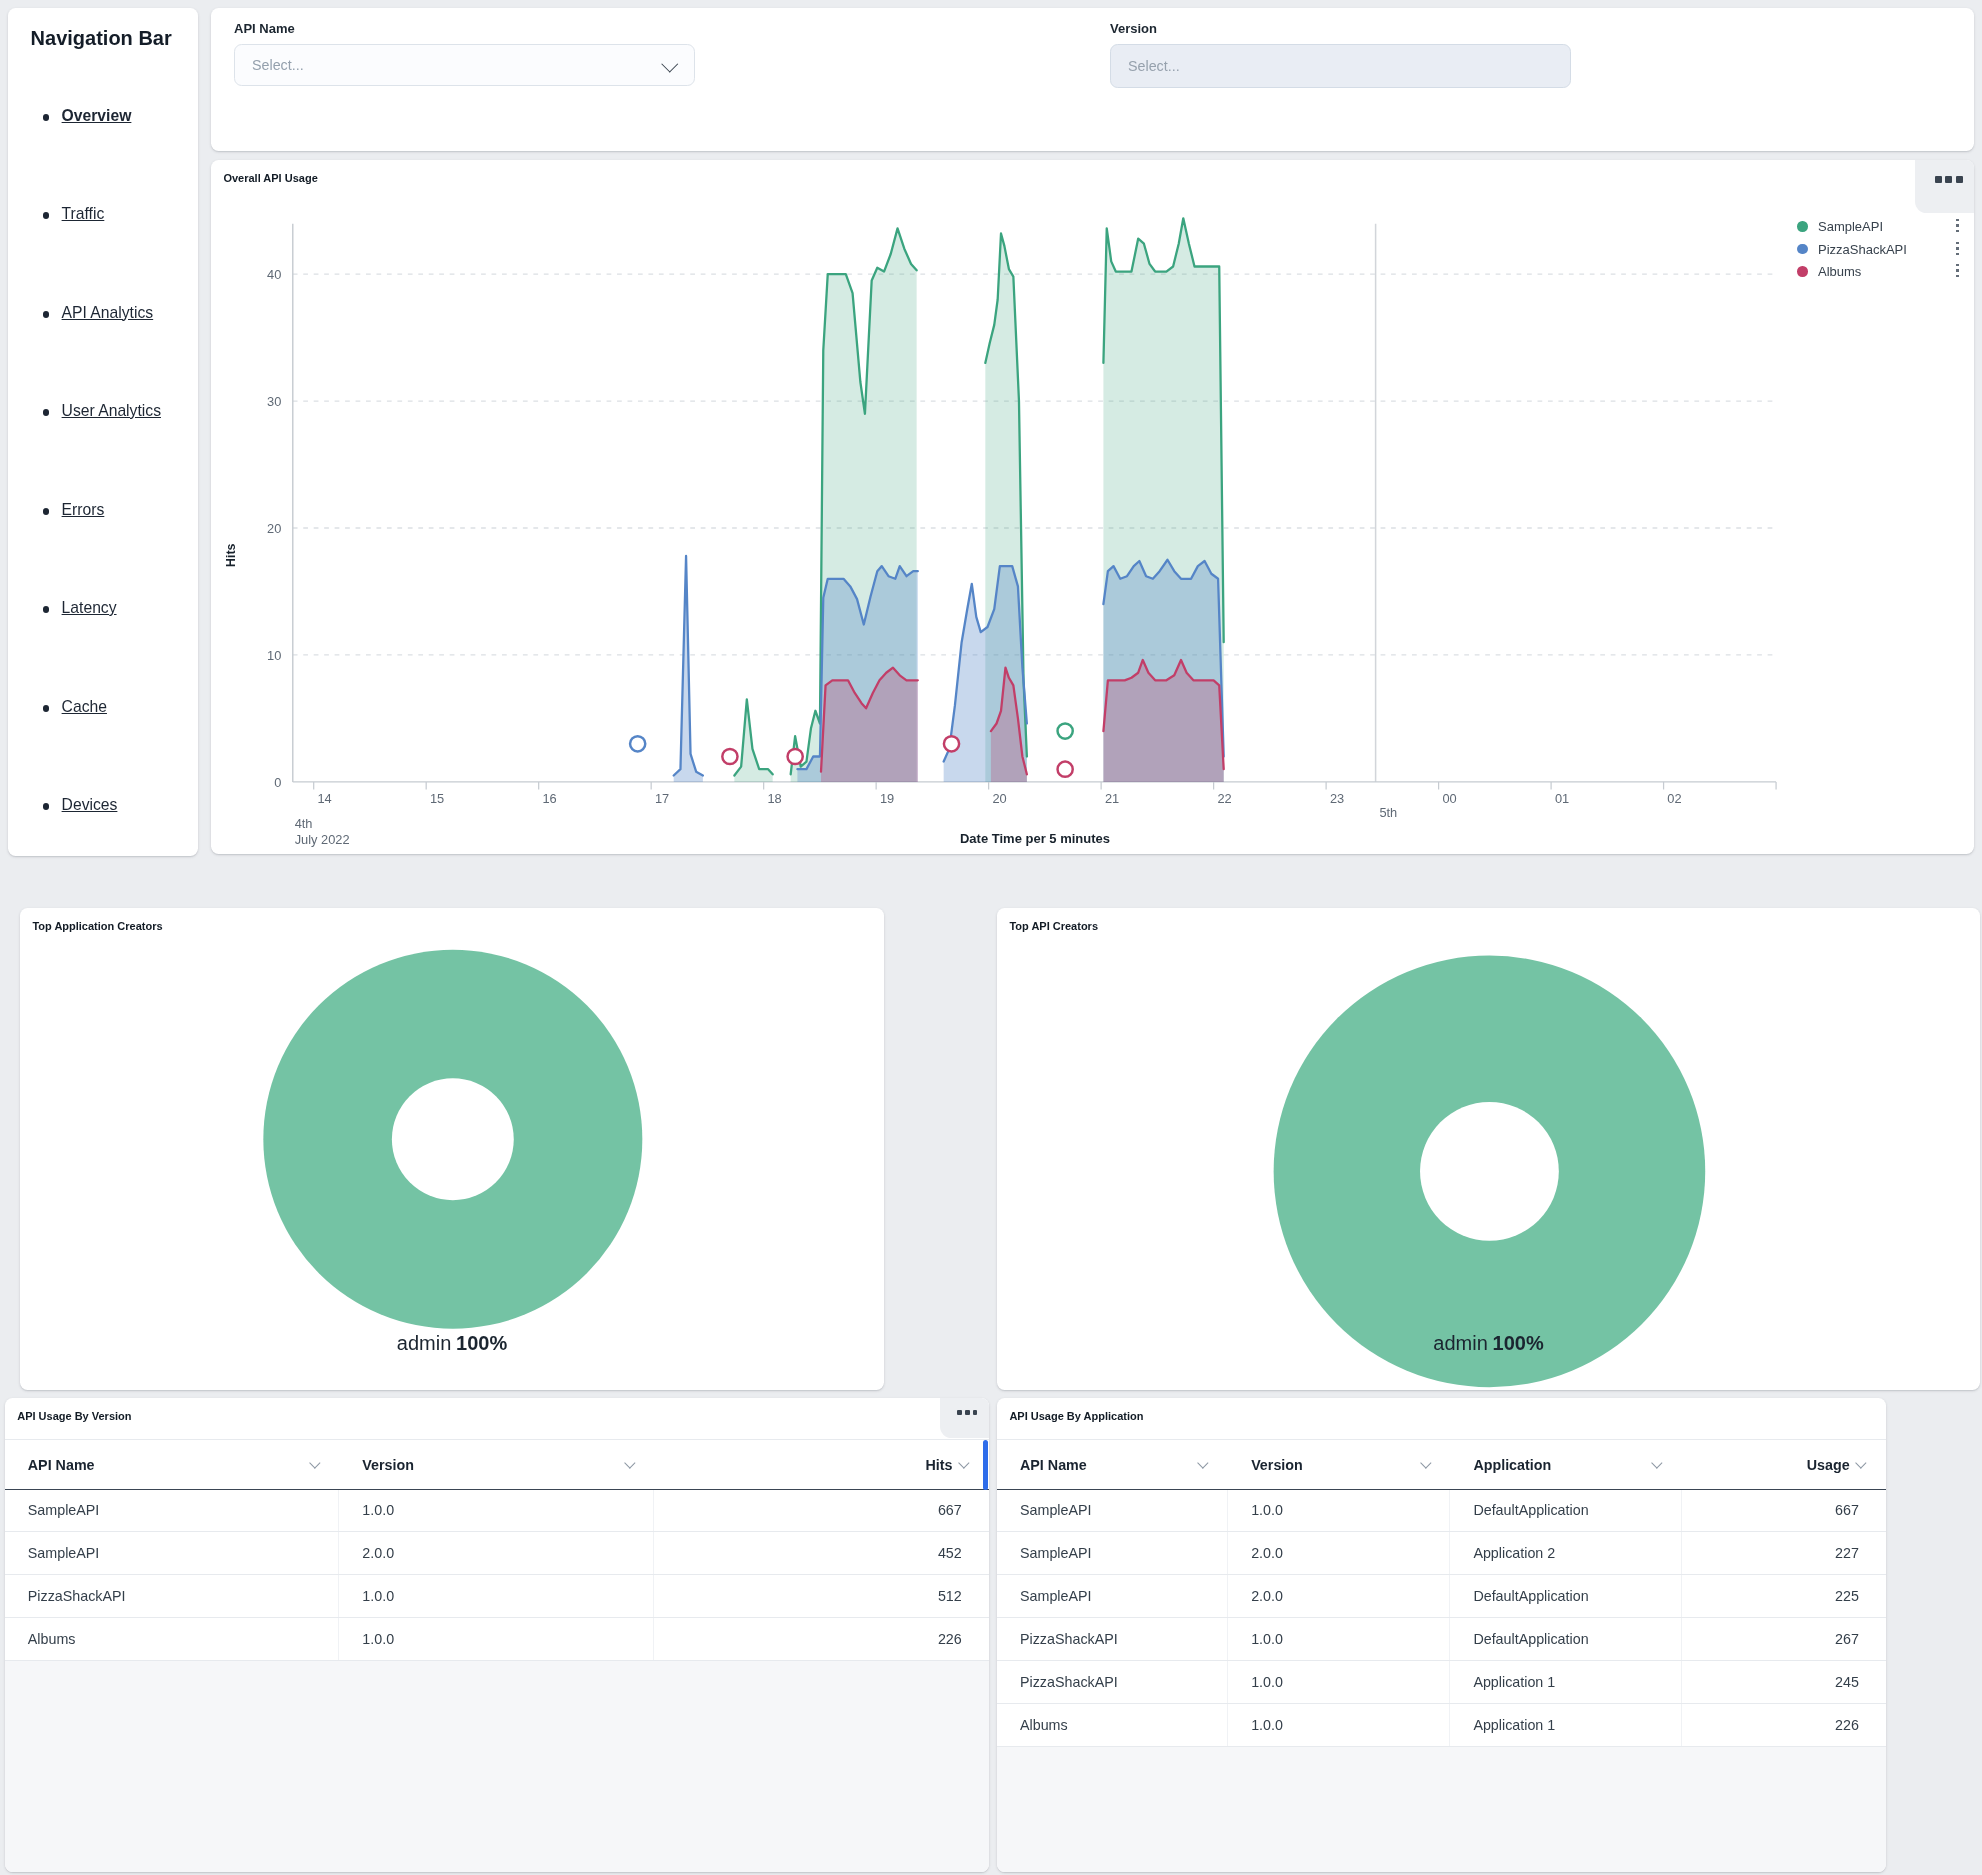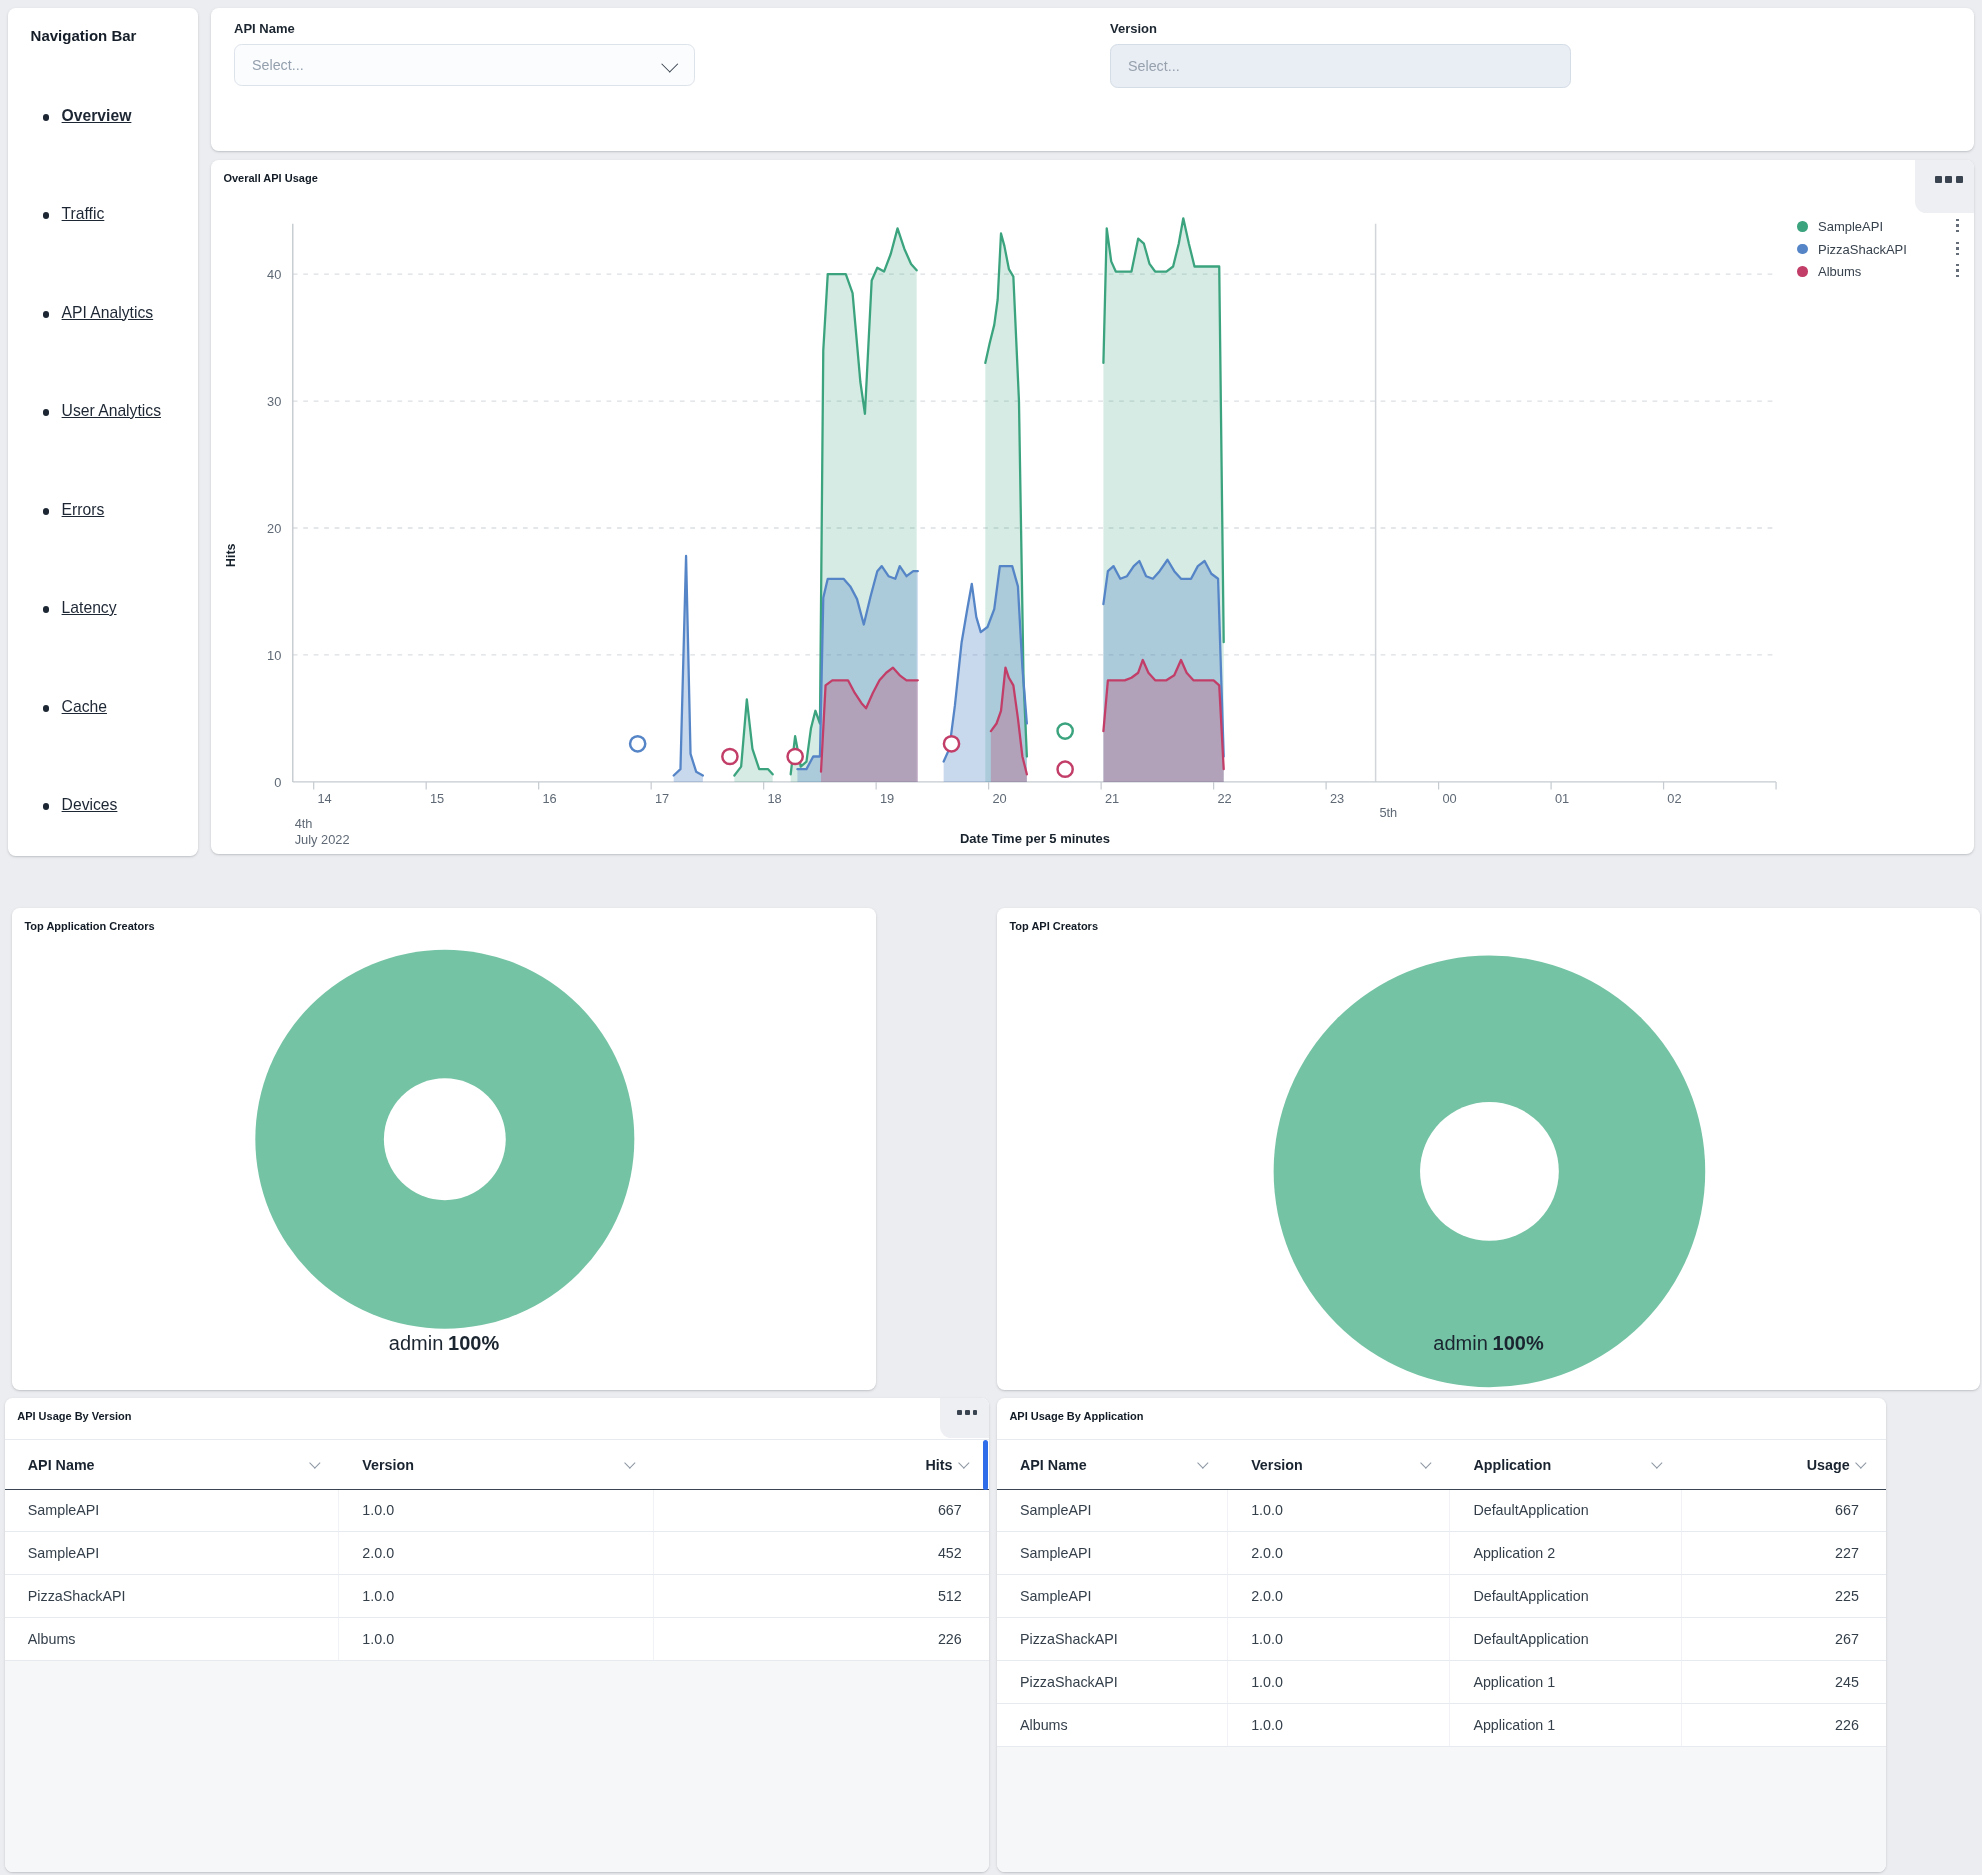--- a/index.html
+++ b/index.html
@@ -8,21 +8,21 @@
     background:#ebedf0;
     font-family:"Liberation Sans",sans-serif;
     color:#222b36;
   }
   .card{
     position:absolute;background:#fff;border-radius:7.6px;
     box-shadow:0 1px 2.9px rgba(25,35,50,.14),0 1px 1px rgba(25,35,50,.08);
   }
   
   .sidebar{left:7.6px;top:7.6px;width:190px;height:848px;}
-  .sidebar h2{margin:0;position:absolute;left:23px;top:19px;font-size:15px;color:#141d28;}
+  .sidebar h2{margin:0;position:absolute;left:23px;top:19px;font-size:20px;color:#141d28;}
   .sidebar ul{position:absolute;inset:0;margin:0;padding:0;list-style:none;}
   .sidebar li{position:absolute;left:54px;}
   .sidebar li::before{content:'';position:absolute;left:-19px;top:7.6px;width:6.7px;height:6.7px;border-radius:50%;background:#1d2633;}
   .sidebar a{color:#1d2633;font-size:15.7px;text-decoration:underline;cursor:pointer;}
   
   .filters{left:211px;top:7.6px;width:1763px;height:143px;}
   .field{position:absolute;top:13.3px;width:461px;}
   .field label{display:block;font-weight:bold;font-size:13px;color:#1c2630;}
   .select{
     margin-top:8.6px;height:42px;background:#fbfcfe;border:1px solid #dde3ea;border-radius:7.6px;
@@ -221,21 +221,21 @@
         <span class="kebab"></span>
       </div>
       <div class="leg-row">
         <span class="leg-dot" style="background: rgb(194, 62, 104);"></span>
         <span class="leg-name">Albums</span>
         <span class="kebab"></span>
       </div>
     </div>
 </section>
 
-<section class="card donut-card" style="left:12px;width:864px;">
+<section class="card donut-card" style="left:20px;width:864px;">
   <h3 class="card-title">Top Application Creators</h3>
   <svg id="donut-0" viewBox="0 0 1035 507">
       <circle cx="518.5" cy="277" r="227" fill="#74c3a4"></circle>
       <circle cx="518.5" cy="277" r="73" fill="#ffffff"></circle>
     </svg>
   <div class="donut-label"><span>admin</span><b>100%</b></div>
 </section>
 
 <section class="card donut-card" style="left:997px;width:983px;">
   <h3 class="card-title">Top API Creators</h3>

